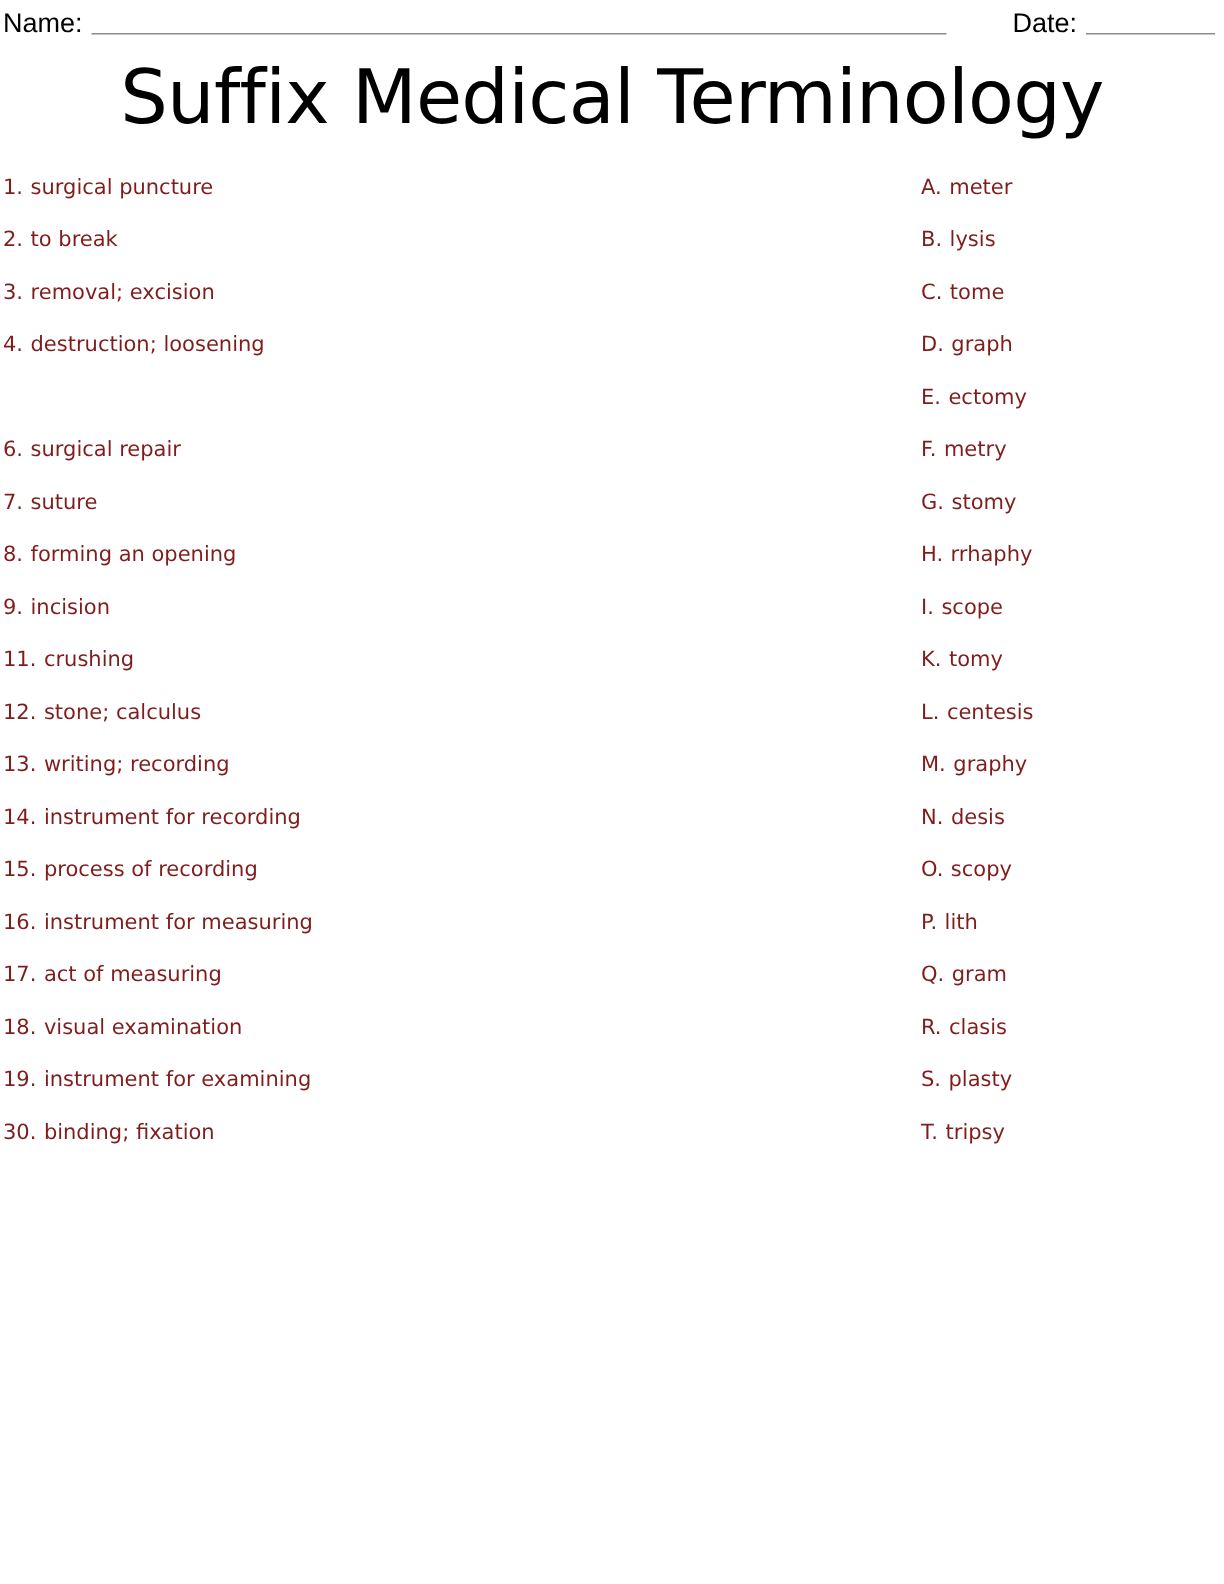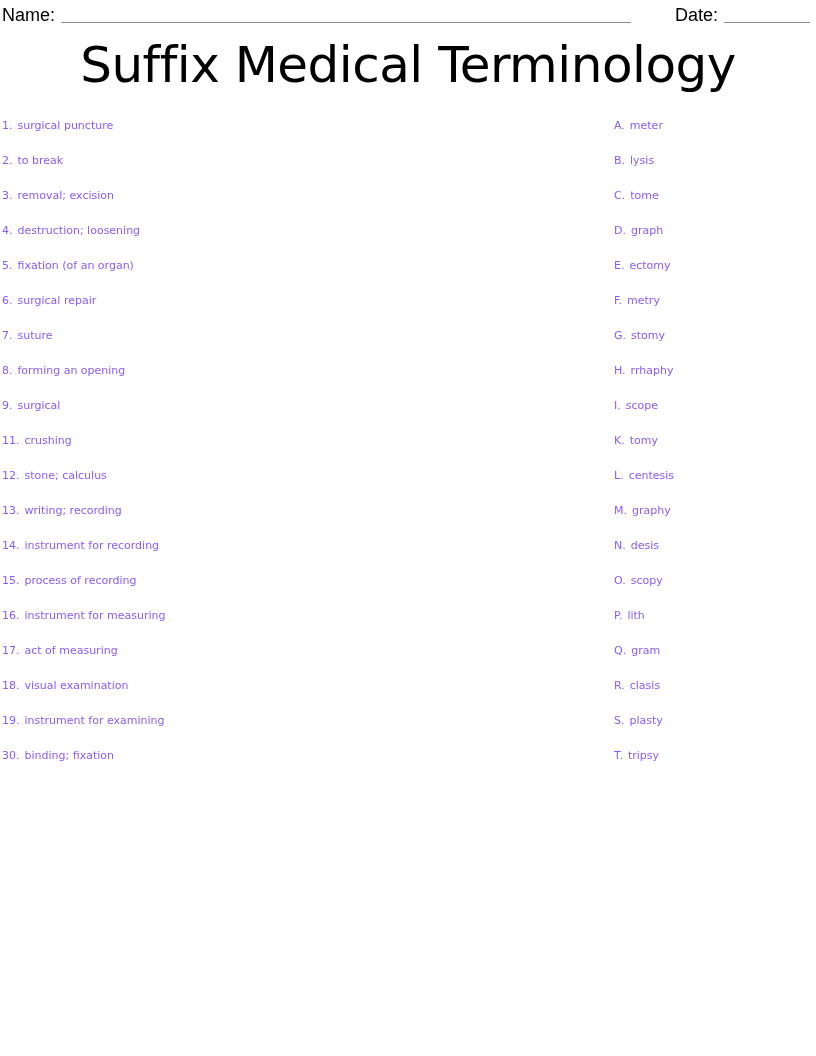--- a/index.html
+++ b/index.html
@@ -72,23 +72,23 @@
   }
   .match-row {
     position: relative;
     height: 35px;
     line-height: 35px;
     width: 816px;
   }
   .prompt, .answer {
     position: absolute;
     top: 0;
-    font-size: 11px;
+    font-size: 14px;
     line-height: 35px;
-    color: #8b5cf6;
+    color: #7f1d1d;
     white-space: nowrap;
   }
   .prompt { left: 2px; }
   .answer { left: 614px; }
   .marker { margin-right: 5px; }
 </style>
 </head>
 <body>
 
 <div class="header-row">
@@ -112,37 +112,36 @@
   </div>
   <div class="match-row">
     <div class="prompt"><span class="marker">3.</span><span>removal; excision</span></div>
     <div class="answer"><span class="marker">C.</span><span>tome</span></div>
   </div>
   <div class="match-row">
     <div class="prompt"><span class="marker">4.</span><span>destruction; loosening</span></div>
     <div class="answer"><span class="marker">D.</span><span>graph</span></div>
   </div>
   <div class="match-row">
-    <div class="prompt"><span class="marker">5.</span><span>fixation (of an organ)</span></div>
     <div class="answer"><span class="marker">E.</span><span>ectomy</span></div>
   </div>
   <div class="match-row">
     <div class="prompt"><span class="marker">6.</span><span>surgical repair</span></div>
     <div class="answer"><span class="marker">F.</span><span>metry</span></div>
   </div>
   <div class="match-row">
     <div class="prompt"><span class="marker">7.</span><span>suture</span></div>
     <div class="answer"><span class="marker">G.</span><span>stomy</span></div>
   </div>
   <div class="match-row">
     <div class="prompt"><span class="marker">8.</span><span>forming an opening</span></div>
     <div class="answer"><span class="marker">H.</span><span>rrhaphy</span></div>
   </div>
   <div class="match-row">
-    <div class="prompt"><span class="marker">9.</span><span>surgical</span></div>
+    <div class="prompt"><span class="marker">9.</span><span>incision</span></div>
     <div class="answer"><span class="marker">I.</span><span>scope</span></div>
   </div>
   <div class="match-row">
     <div class="prompt"><span class="marker">11.</span><span>crushing</span></div>
     <div class="answer"><span class="marker">K.</span><span>tomy</span></div>
   </div>
   <div class="match-row">
     <div class="prompt"><span class="marker">12.</span><span>stone; calculus</span></div>
     <div class="answer"><span class="marker">L.</span><span>centesis</span></div>
   </div>

